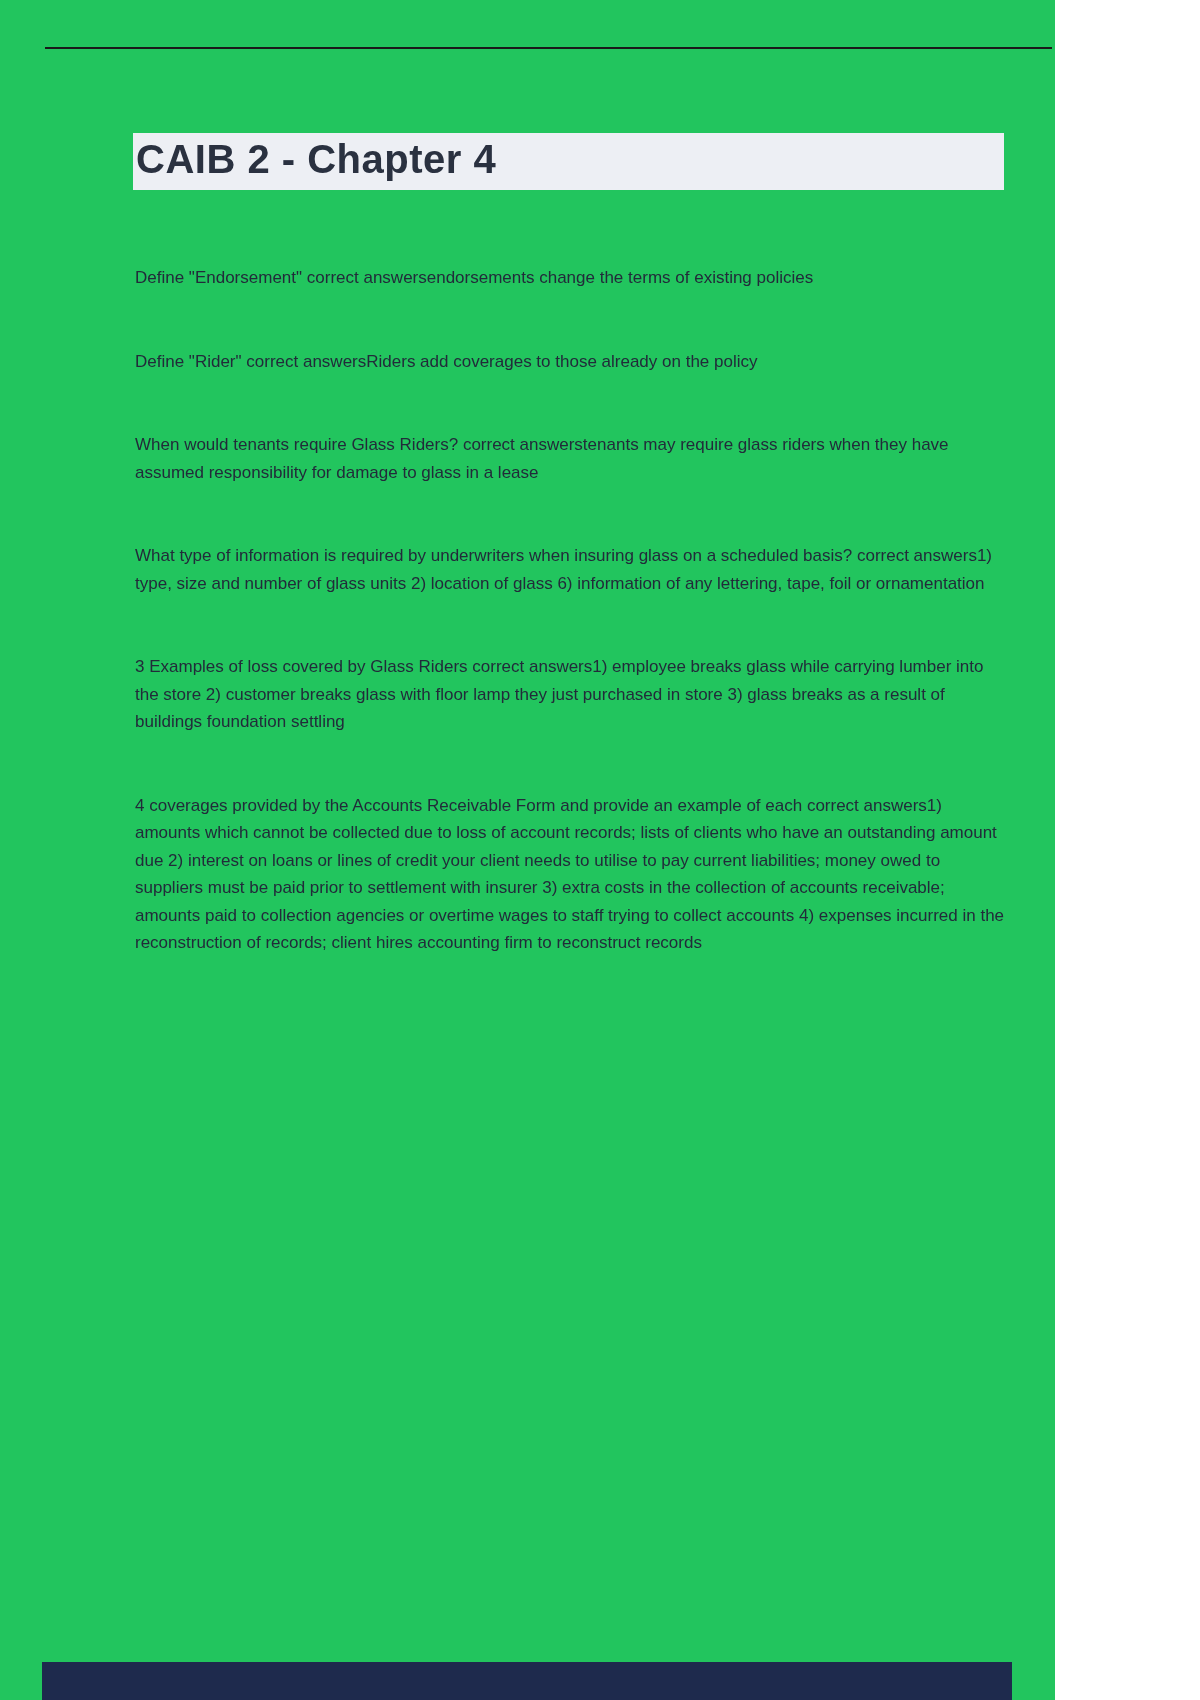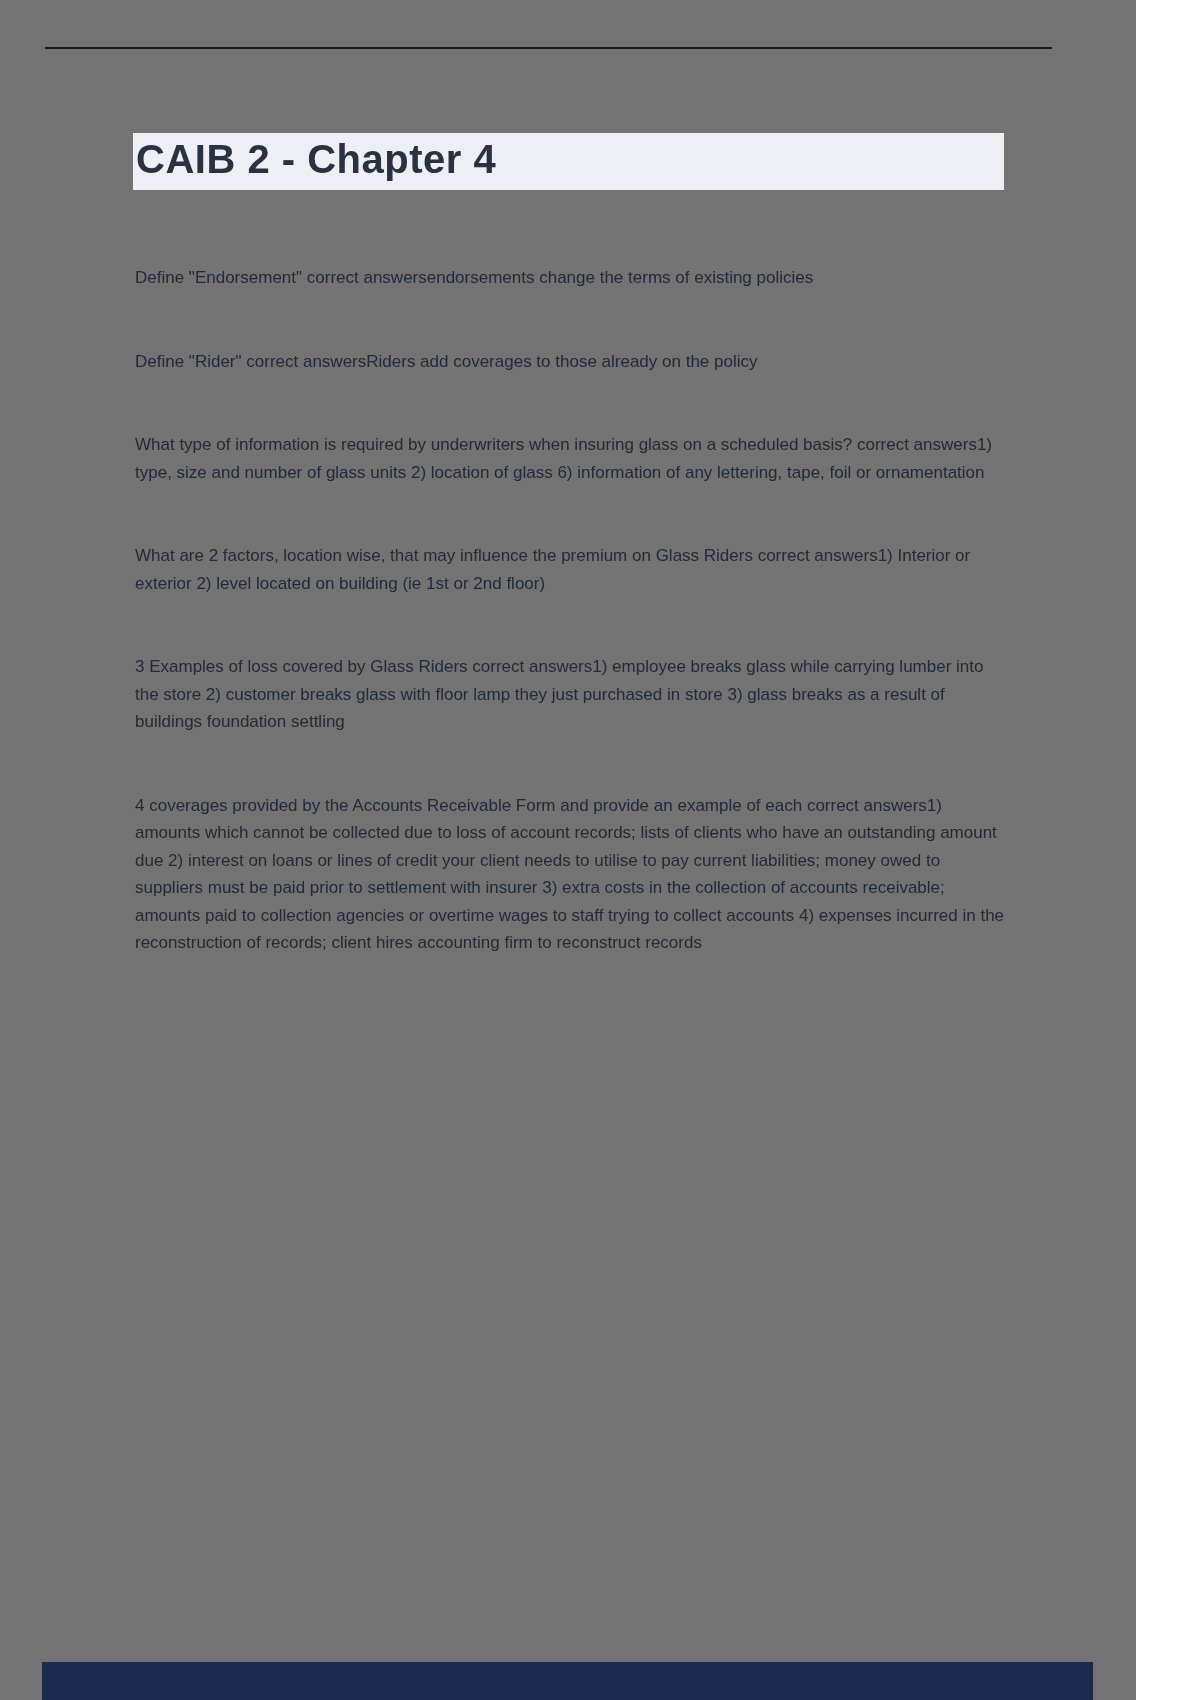--- a/index.html
+++ b/index.html
@@ -2,23 +2,23 @@
 <html><head>
 <meta charset="utf-8">
 <style>
   html, body {
     margin: 0;
     padding: 0;
     background: #ffffff;
   }
   .page {
     position: relative;
-    width: 1136px;
+    width: 1055px;
     height: 1700px;
-    background: #737373;
+    background: #22c55e;
     font-family: "Liberation Sans", sans-serif;
     color: #222b3a;
     overflow: hidden;
   }
   .top-rule {
     position: absolute;
     top: 47px;
     left: 45px;
     width: 1007px;
     height: 2px;
@@ -65,21 +65,21 @@
 
 <div class="page">
 
   <div class="top-rule"></div>
 
   <h1 class="title">CAIB 2 - Chapter 4</h1>
 
   <div class="content">
     <p class="qa">Define "Endorsement" correct answersendorsements change the terms of existing policies</p>
     <p class="qa">Define "Rider" correct answersRiders add coverages to those already on the policy</p>
+    <p class="qa">When would tenants require Glass Riders? correct answerstenants may require glass riders when they have assumed responsibility for damage to glass in a lease</p>
     <p class="qa">What type of information is required by underwriters when insuring glass on a scheduled basis? correct answers1) type, size and number of glass units 2) location of glass 6) information of any lettering, tape, foil or ornamentation</p>
-    <p class="qa">What are 2 factors, location wise, that may influence the premium on Glass Riders correct answers1) Interior or exterior 2) level located on building (ie 1st or 2nd floor)</p>
     <p class="qa">3 Examples of loss covered by Glass Riders correct answers1) employee breaks glass while carrying lumber into the store 2) customer breaks glass with floor lamp they just purchased in store 3) glass breaks as a result of buildings foundation settling</p>
     <p class="qa">4 coverages provided by the Accounts Receivable Form and provide an example of each correct answers1) amounts which cannot be collected due to loss of account records; lists of clients who have an outstanding amount due 2) interest on loans or lines of credit your client needs to utilise to pay current liabilities; money owed to suppliers must be paid prior to settlement with insurer 3) extra costs in the collection of accounts receivable; amounts paid to collection agencies or overtime wages to staff trying to collect accounts 4) expenses incurred in the reconstruction of records; client hires accounting firm to reconstruct records</p>
   </div>
 
   <div class="footer-bar"></div>
 
 </div>
 
 </body></html>

